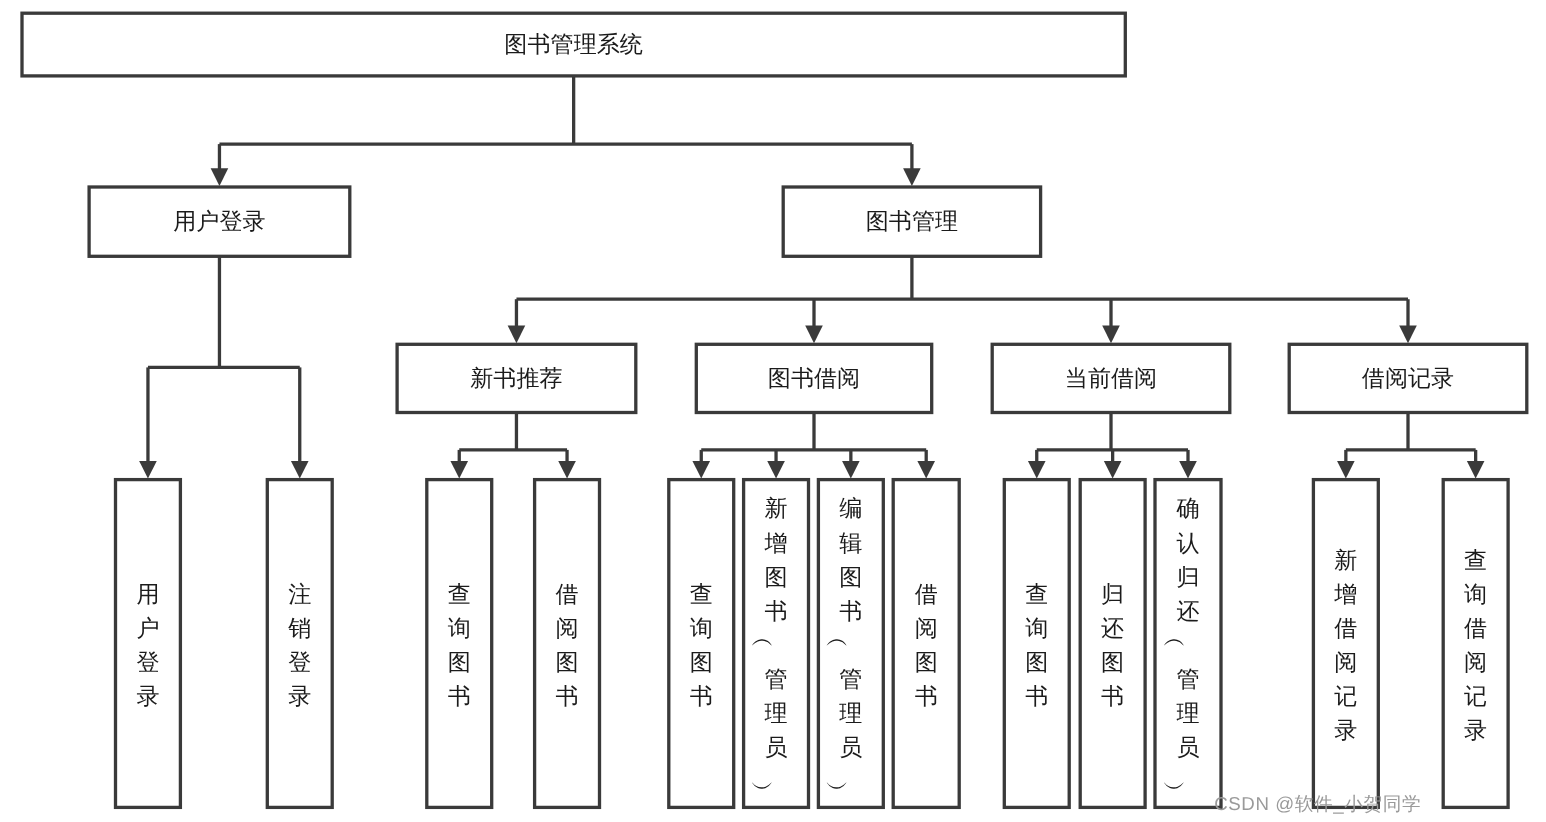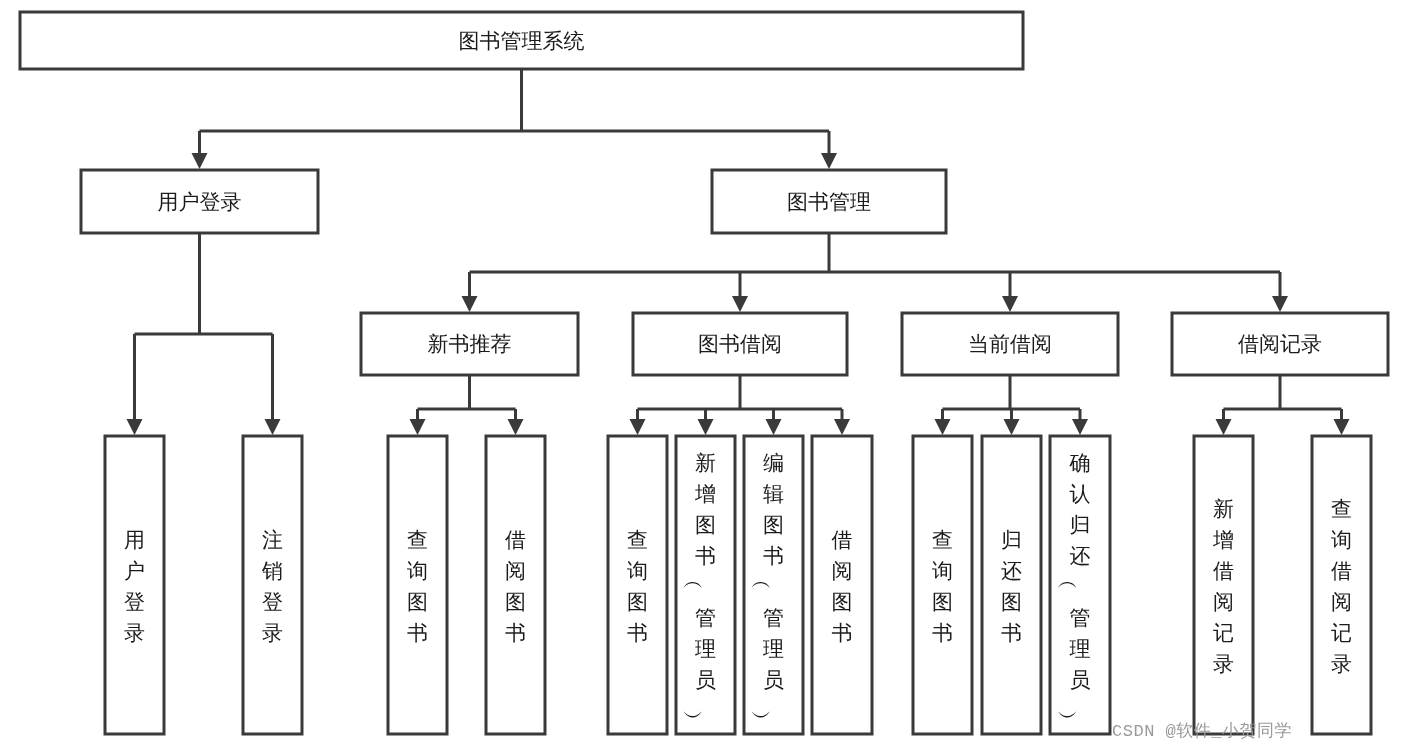--- a/index.html
+++ b/index.html
@@ -53,21 +53,21 @@
   .node-label-v {
     font-family: "DejaVu Sans", "Liberation Sans", sans-serif;
     font-size: 21px;
     fill: #1b1b1b;
     text-anchor: middle;
   }
   .watermark {
     position: absolute;
     right: 10px;
     bottom: 5px;
-    font-family: Liberation Mono, monospace;
+    font-family: Liberation Sans, sans-serif;
     font-size: 17px;
     color: #9a9a9a;
     white-space: nowrap;
     letter-spacing: 0.5px;
     pointer-events: none;
   }
 </style>
 </head>
 <body>
 

